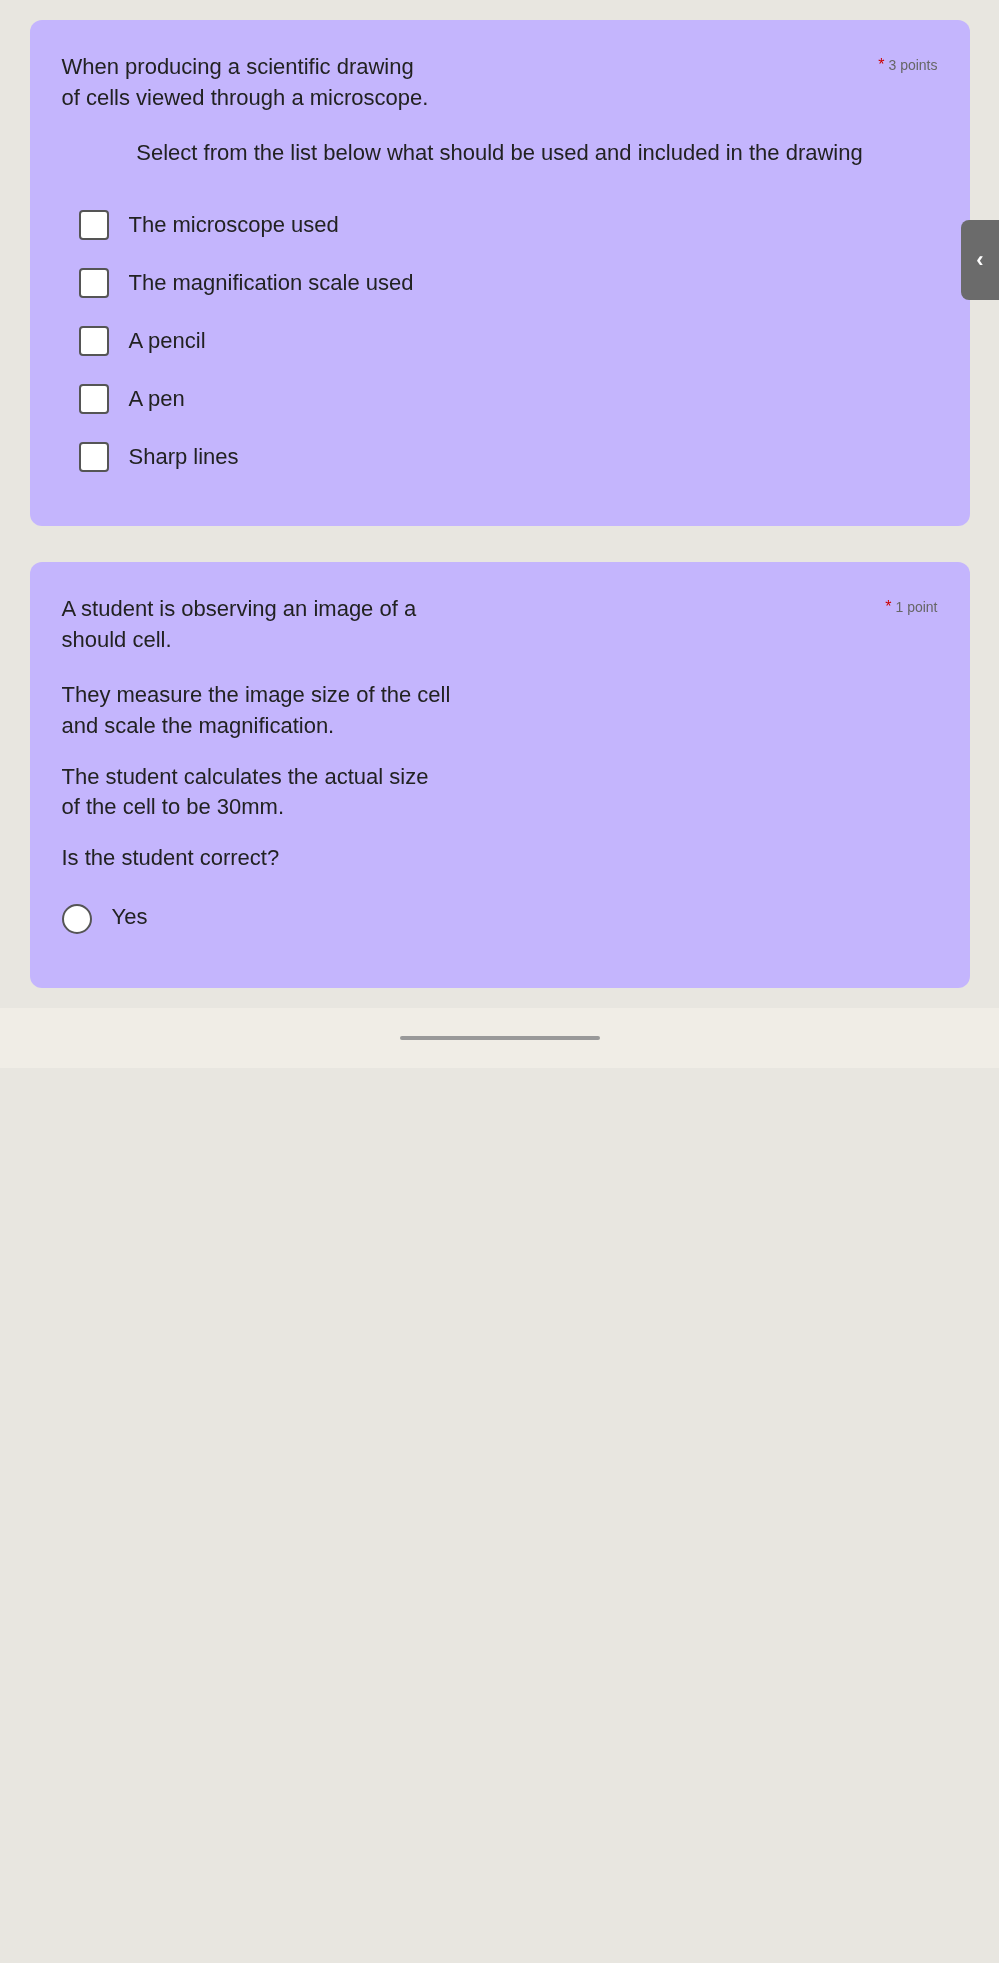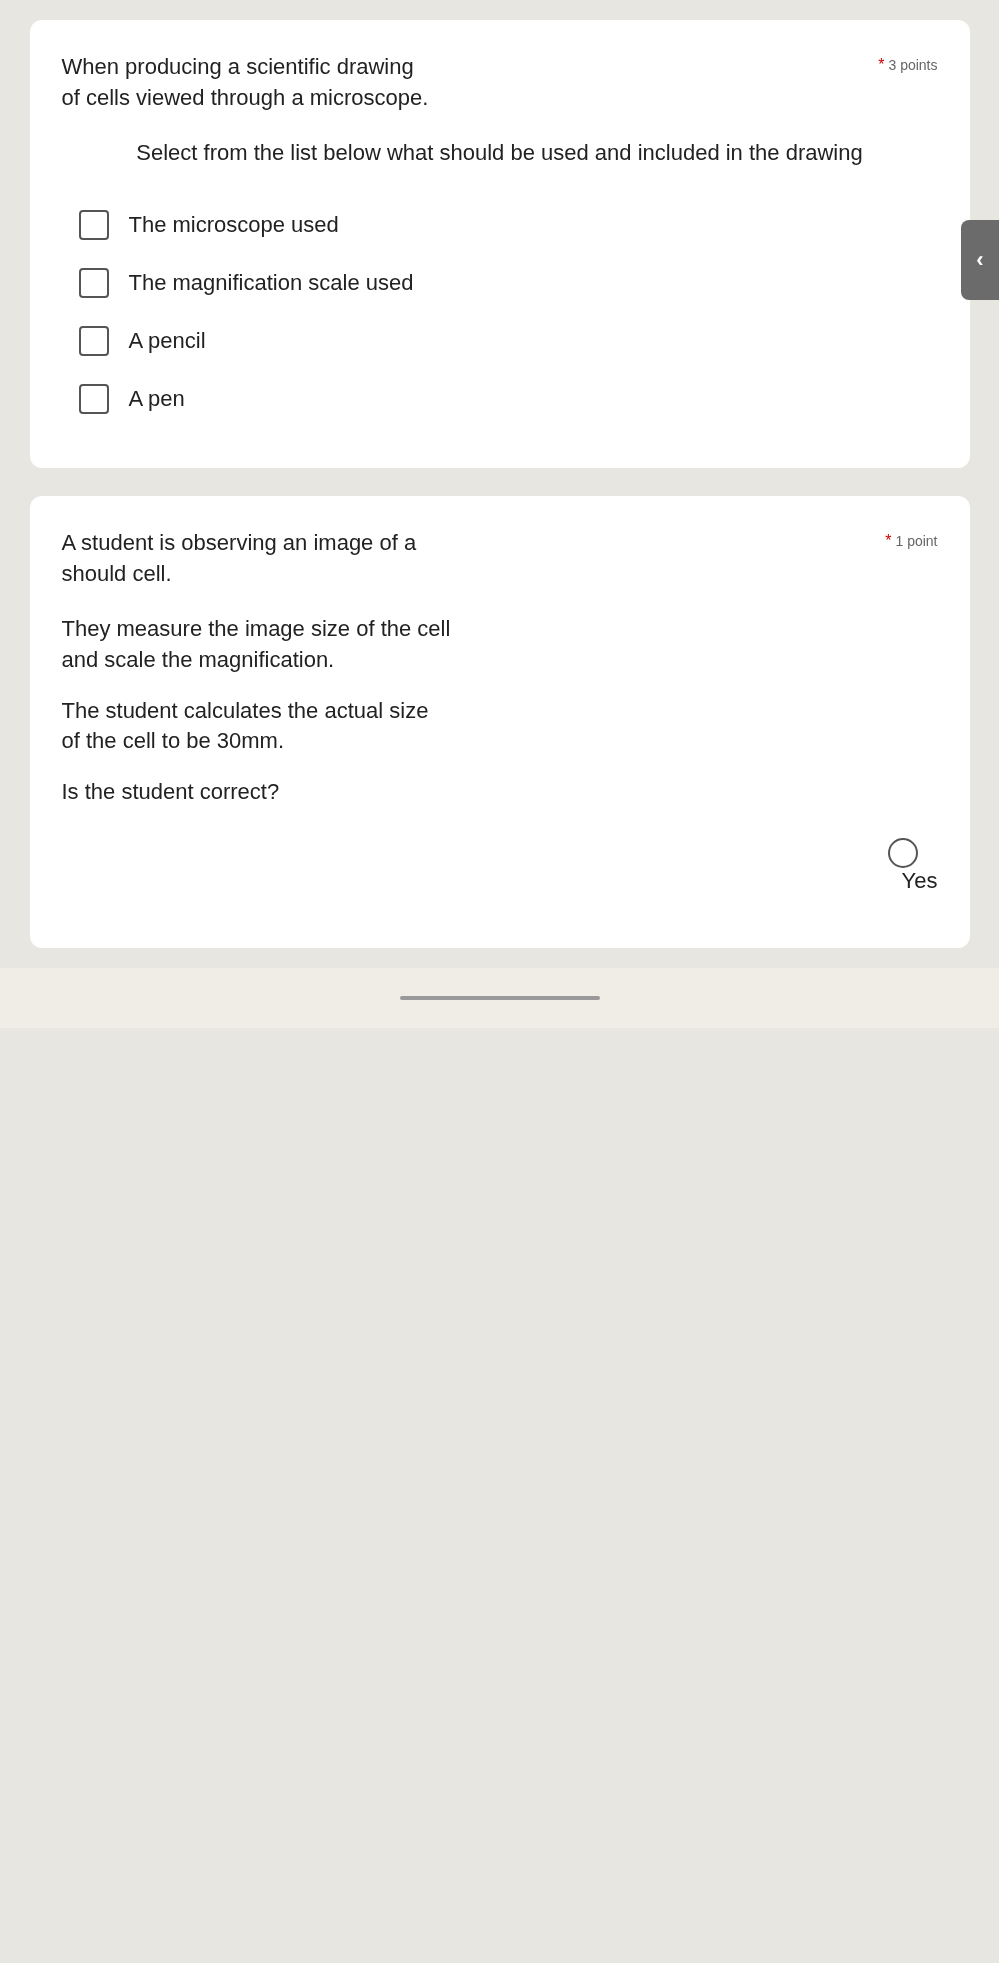--- a/index.html
+++ b/index.html
@@ -22,21 +22,21 @@
 
     .page-wrapper {
       width: 100%;
       display: flex;
       flex-direction: column;
       align-items: center;
       padding: 0 0 40px 0;
     }
 
     .card {
-      background: #ffffff;
+      background: #c4b5fd;
       border-radius: 12px;
       padding: 32px 32px 40px 32px;
       width: 940px;
       margin: 20px auto 0 auto;
       position: relative;
     }
 
     .card-header {
       display: flex;
       flex-direction: row;
@@ -102,24 +102,23 @@
       justify-content: center;
     }
 
     .checkbox-label {
       font-size: 22px;
       color: #222222;
     }
 
     .radio-option {
       display: flex;
-      align-items: flex-end;
+      align-items: flex-start;
       padding: 14px 0;
       cursor: pointer;
-      flex-direction: column;
     }
 
     .radio-circle {
       width: 30px;
       height: 30px;
       border: 2px solid #555555;
       border-radius: 50%;
       margin-right: 20px;
       flex-shrink: 0;
       background: #ffffff;
@@ -216,25 +215,29 @@
       <label class="checkbox-option">
         <div class="checkbox-box"></div>
         <span class="checkbox-label">A pencil</span>
       </label>
 
       <label class="checkbox-option">
         <div class="checkbox-box"></div>
         <span class="checkbox-label">A pen</span>
       </label>
 
-
-    </div>
-  </div>
-
-  <div class="card" style="margin-top: 28px;">
+      <label class="checkbox-option">
+        <div class="checkbox-box"></div>
+        <span class="checkbox-label">Sharp lines</span>
+      </label>
+
+    </div>
+  </div>
+
+  <div class="card" style="margin-top: 36px;">
     <div class="card-header">
       <div class="question-text">
         <span>A student is observing an image of a</span><br>
         <span>should cell.</span>
       </div>
       <div class="points-badge">
         <span class="points-asterisk">*</span>
         <span>1 point</span>
       </div>
     </div>

